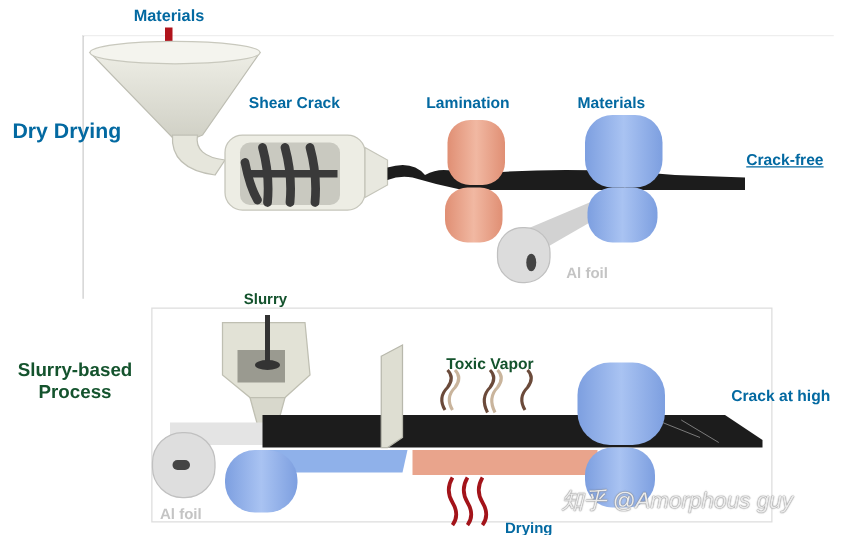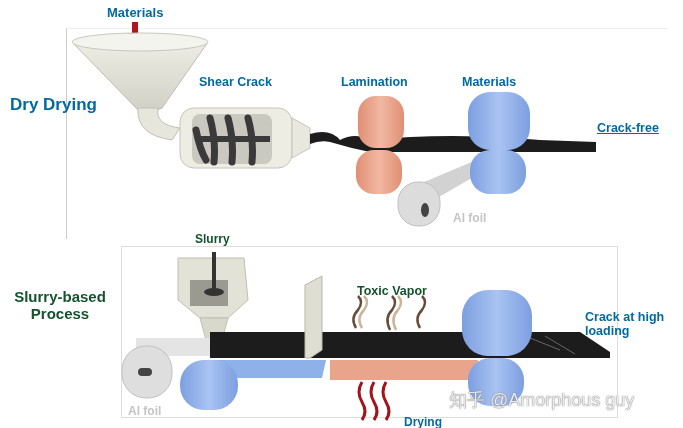--- a/index.html
+++ b/index.html
@@ -130,17 +130,16 @@
 
 <div class="lbl blk" style="left:10px;top:288px;font-size:15px;text-align:center;width:100px;">
   <div>Slurry-based</div>
   <div>Process</div>
 </div>
 <div class="lbl blk" style="left:195px;top:232px;font-size:12px;">Slurry</div>
 <div class="lbl blk" style="left:357px;top:284px;font-size:12.5px;">Toxic Vapor</div>
 <div class="lbl red" style="left:404px;top:415px;font-size:12px;">Drying</div>
 <div class="lbl red" style="left:585px;top:310px;font-size:12.5px;width:85px;">
   <div>Crack at high</div>
-  <div>loading</div>
 </div>
 <div class="lbl" style="left:128px;top:404px;font-size:12px;color:#c4c4c4;">Al foil</div>
 
-<div class="lbl" style="left:449px;top:388px;font-size:18px;font-weight:normal;color:rgba(255,255,255,0.85);text-shadow:0 0 1px #777,0 0 1px #777;">知乎 @Amorphous guy</div>
+<div class="lbl" style="left:449px;top:388px;font-size:18px;font-weight:normal;color:rgba(255,255,255,0.85);text-shadow:0 0 1px #777,0 0 1px #777;font-style:italic;">知乎 @Amorphous guy</div>
 
 </body></html>

